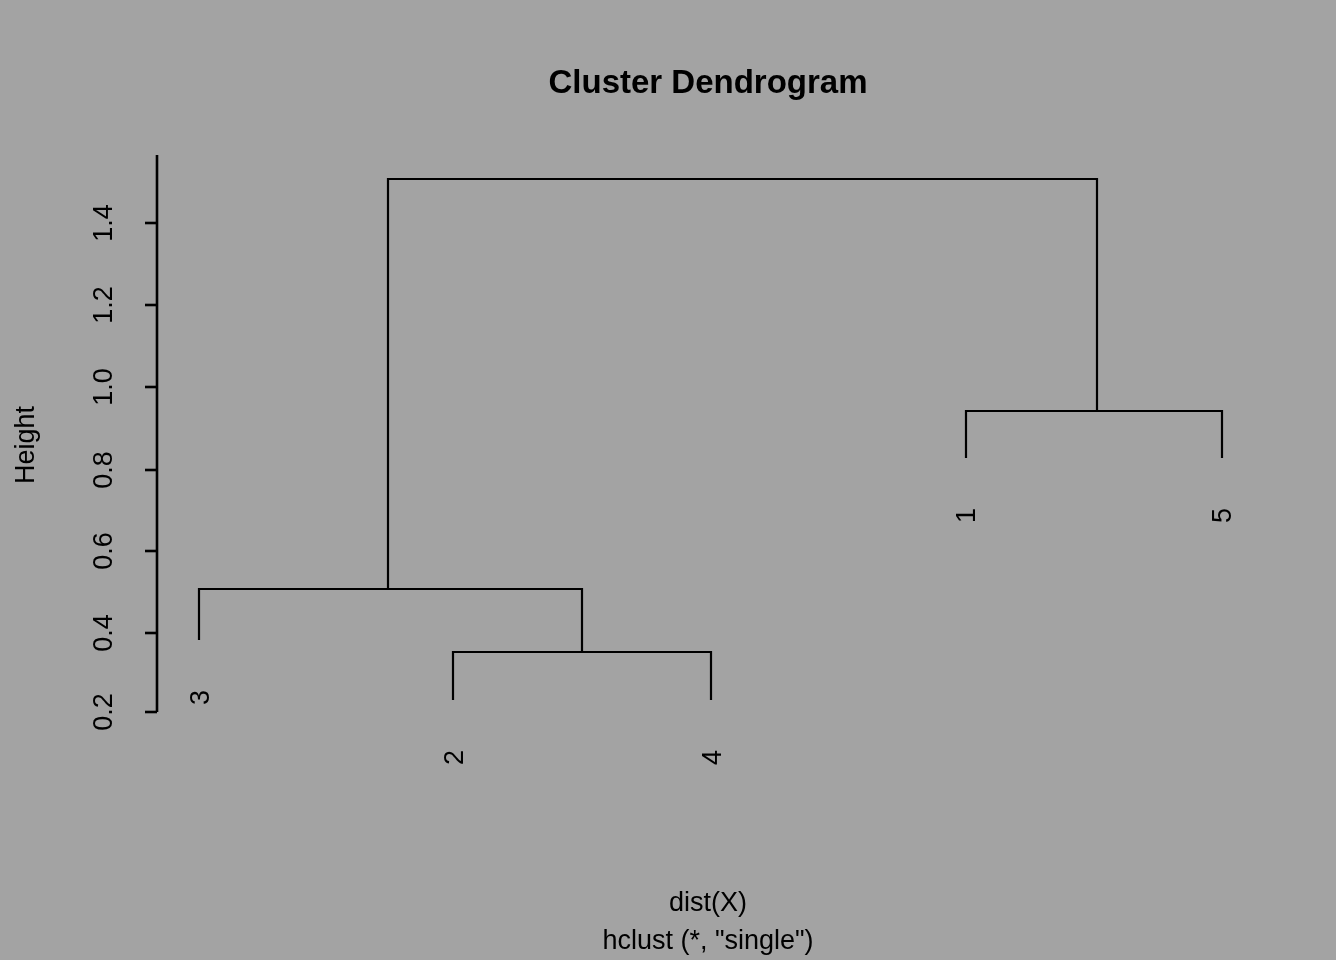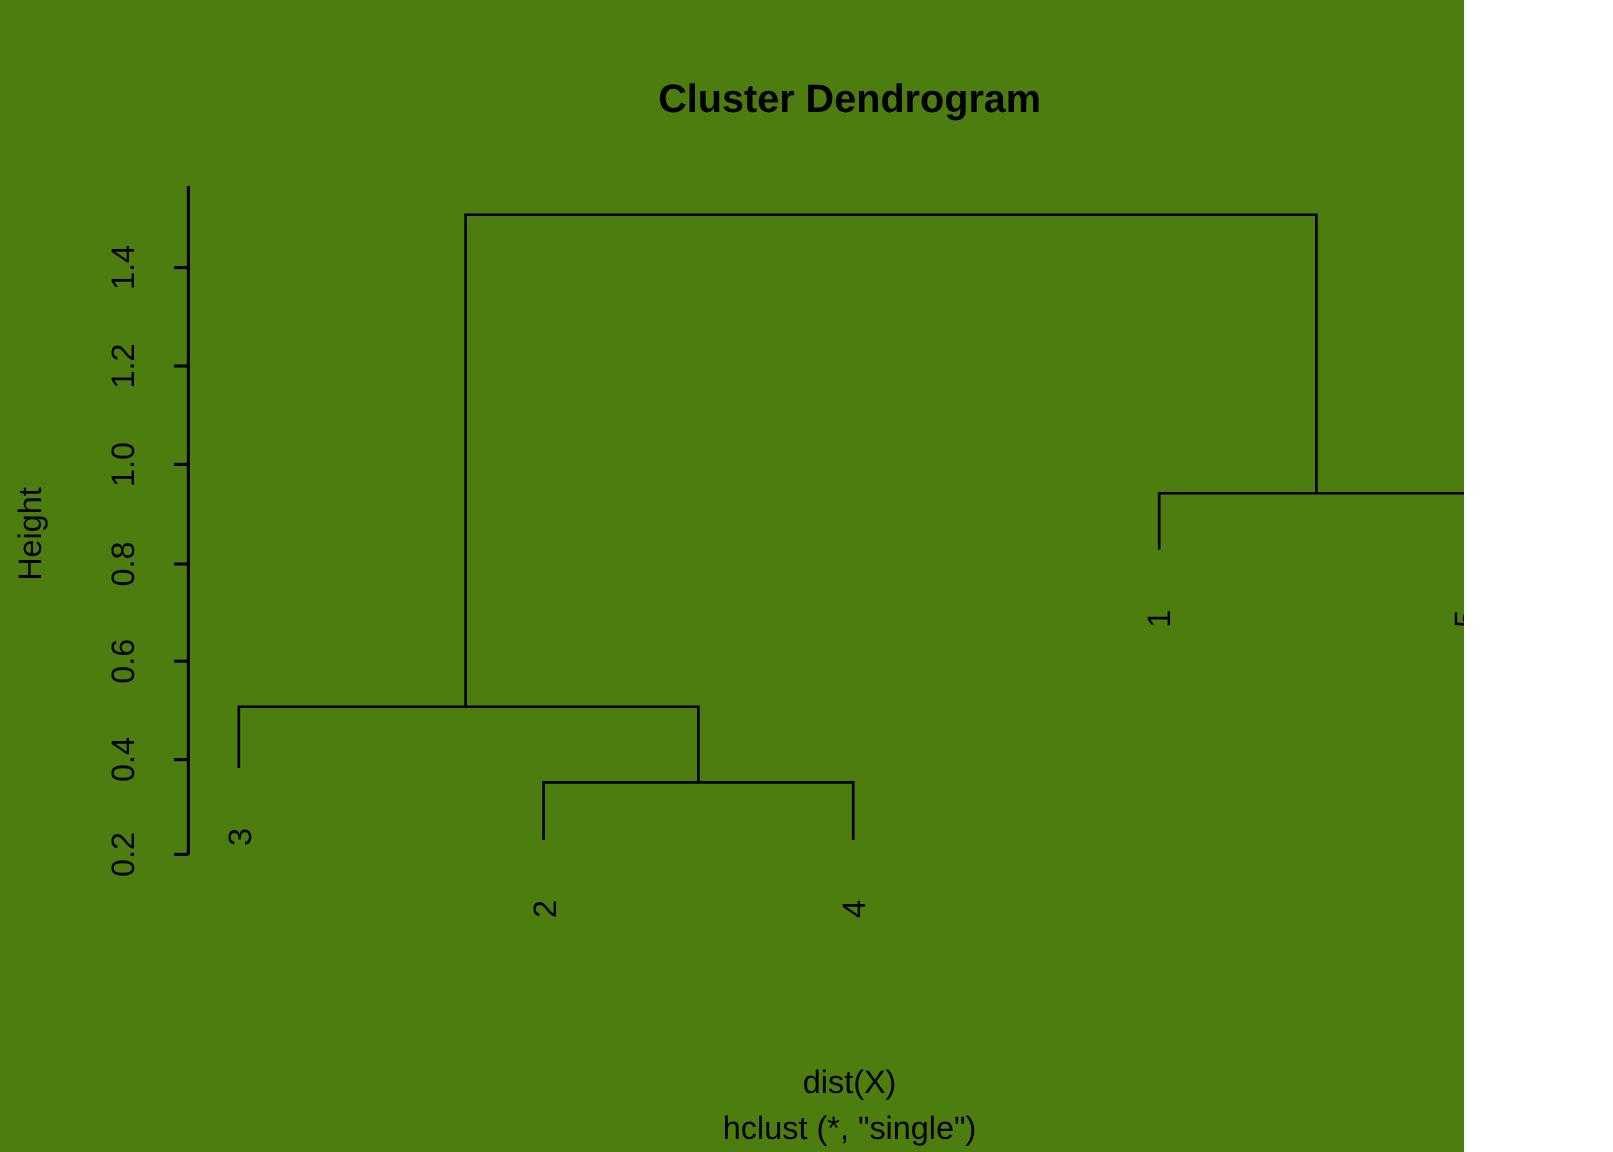--- a/index.html
+++ b/index.html
@@ -2,23 +2,23 @@
 <html><head>
 <meta charset="utf-8">
 <style>
   html, body {
     margin: 0;
     padding: 0;
     background: #ffffff;
   }
   #plot-root {
     position: relative;
-    width: 1220px;
+    width: 1336px;
     height: 960px;
-    background: #4d7c0f;
+    background: #a3a3a3;
     font-family: "Liberation Sans", sans-serif;
     overflow: hidden;
   }
   svg.plot-canvas {
     position: absolute;
     left: 0;
     top: 0;
     width: 1344px;
     height: 960px;
     display: block;

